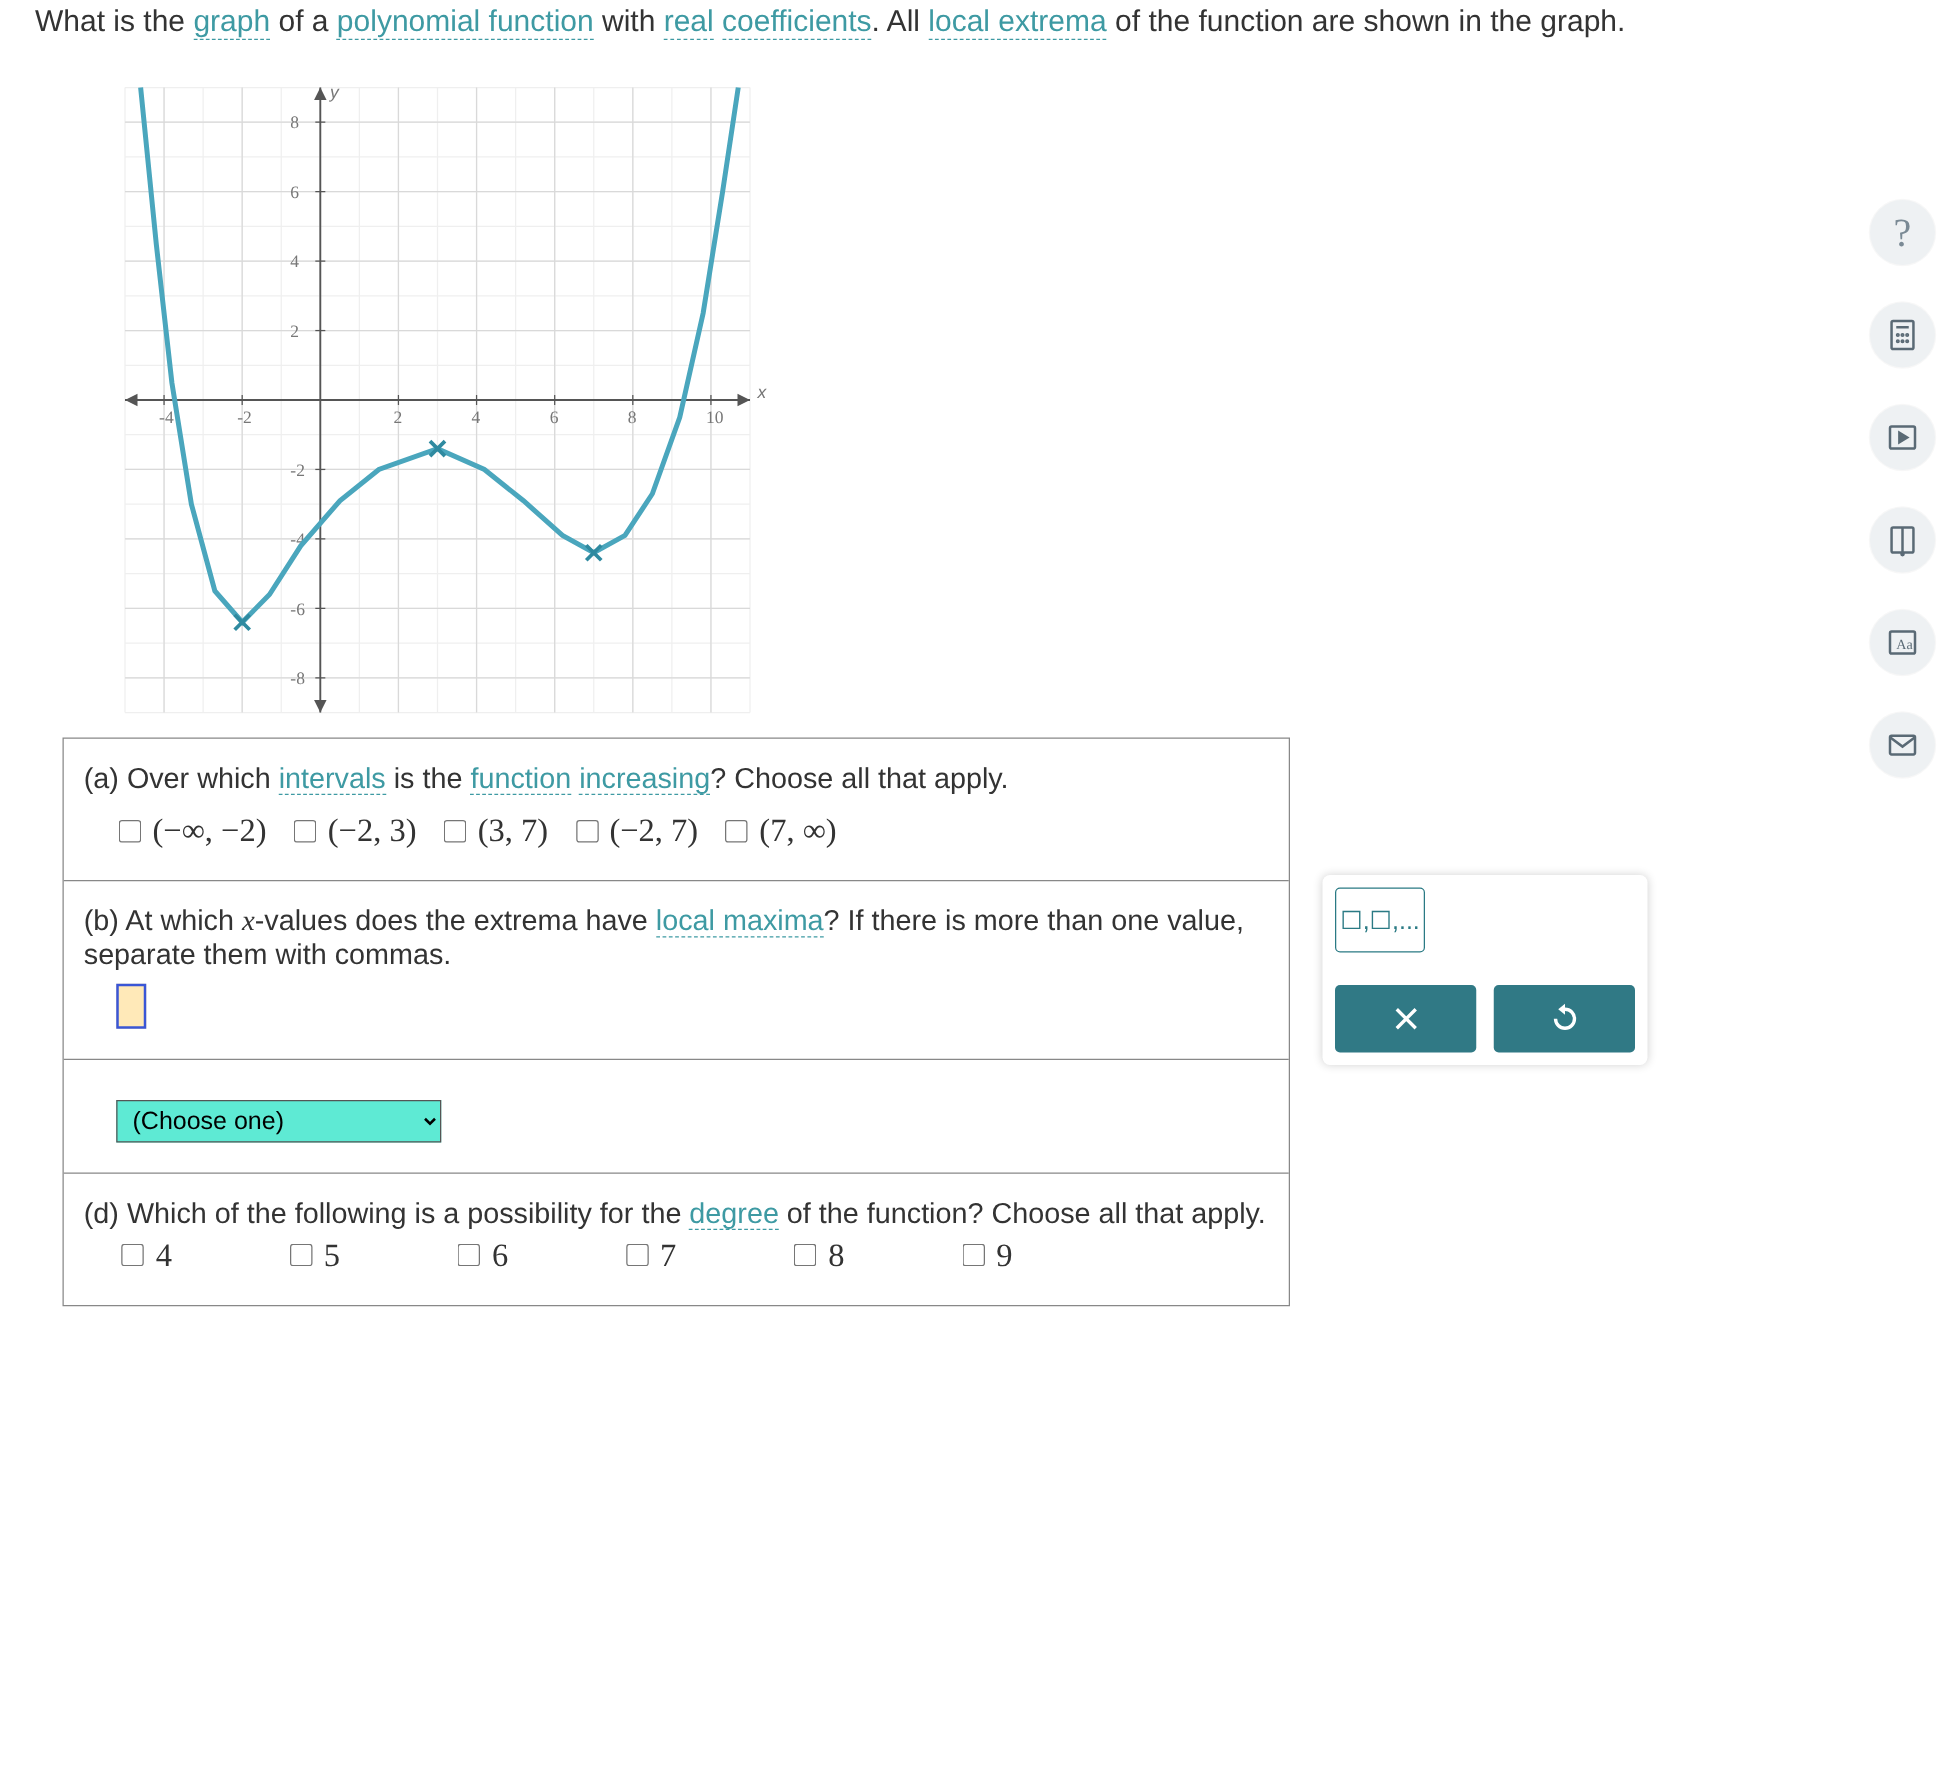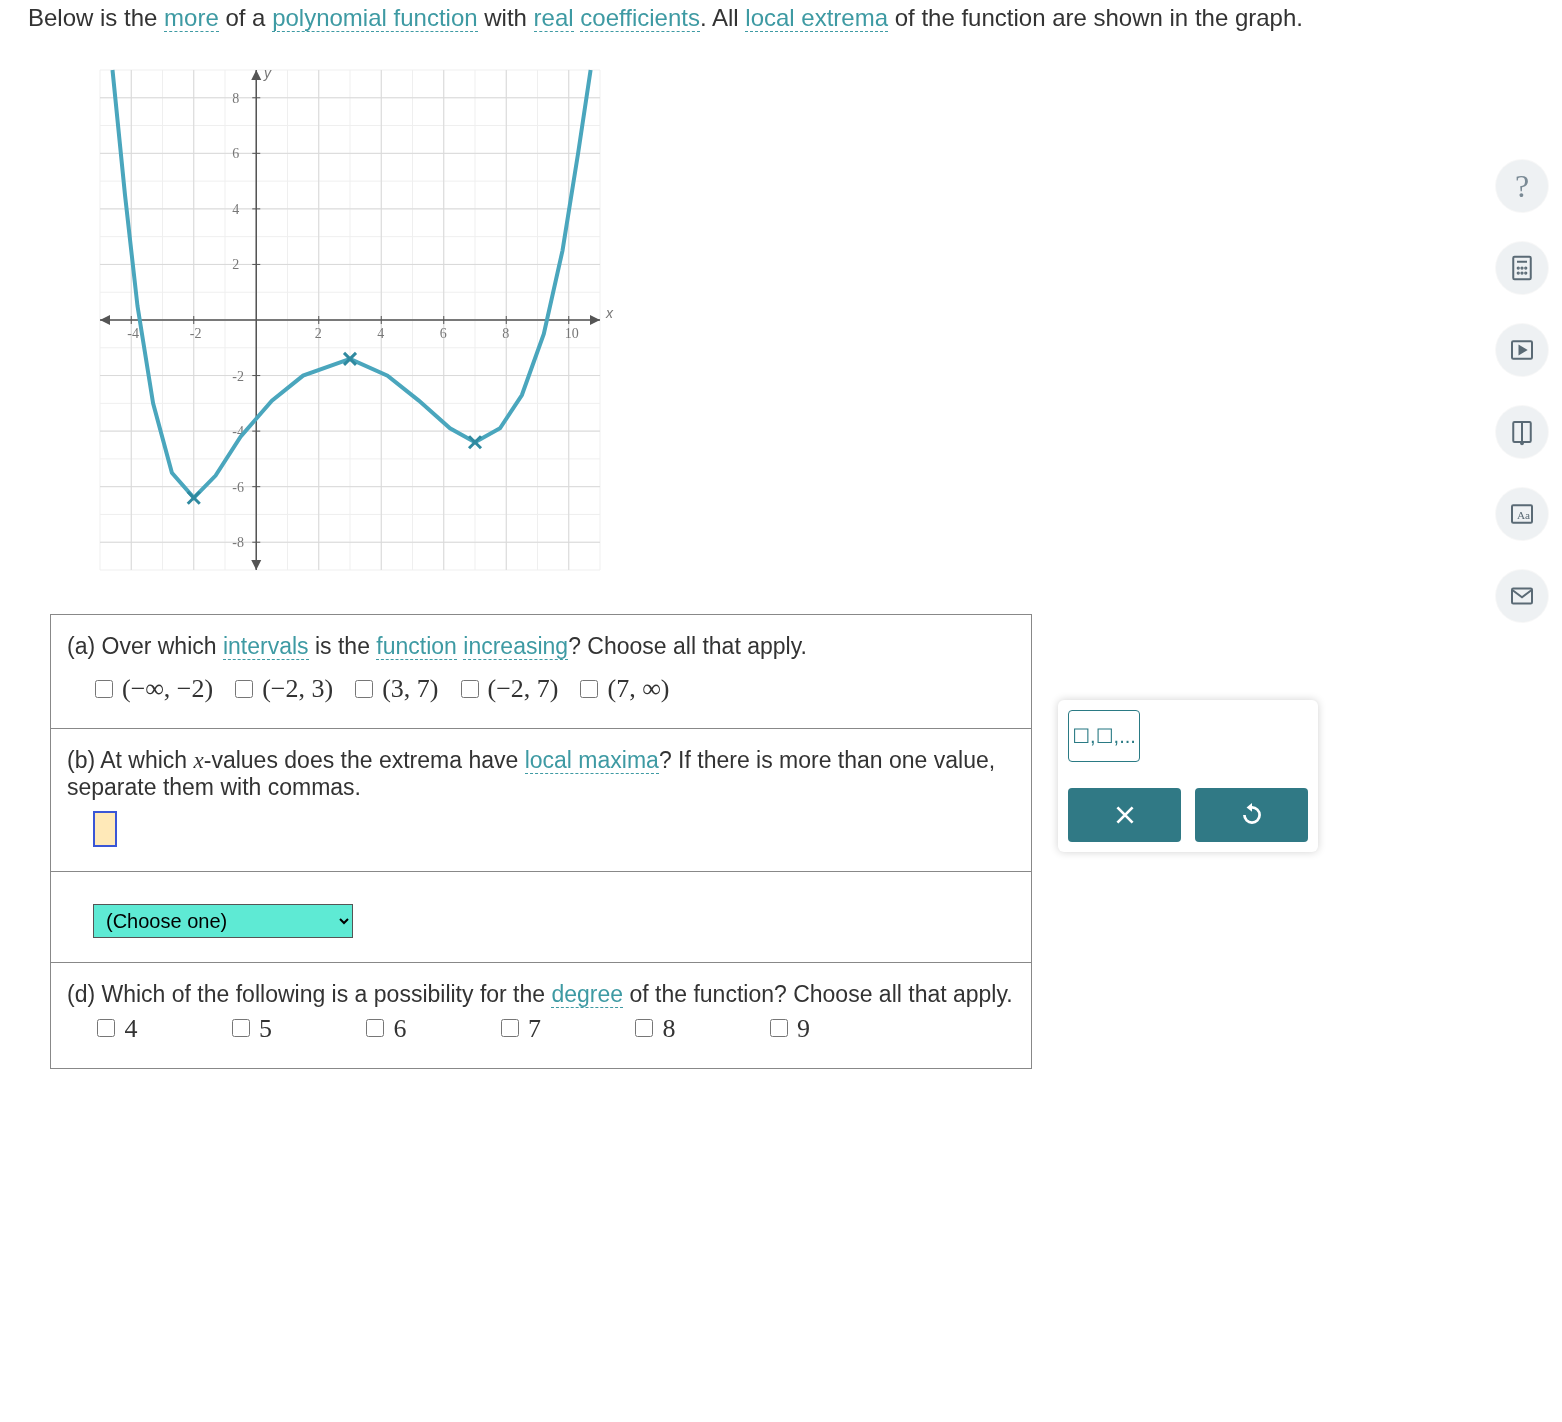--- a/index.html
+++ b/index.html
@@ -32,21 +32,20 @@
   }
   .sub-prompt {
     padding: 24px 0 18px 28px;
     font-size: 24px;
   }
   .qbox {
     margin-left: 50px;
     width: 980px;
     border: 1px solid #888;
     border-collapse: collapse;
-    margin-top: 24px;
   }
   .qrow {
     border-top: 1px solid #888;
     padding: 18px 16px 24px 16px;
     font-size: 23px;
   }
   .qrow:first-child { border-top: none; }
   .choices {
     margin-top: 14px;
     display: flex;
@@ -153,21 +152,21 @@
   .axis line, .axis path { stroke: #555; stroke-width:1.5; }
   .tick text { font-size: 14px; fill: #777; font-family: Verdana; }
   .curve { stroke: #4aa6bd; stroke-width: 4; fill: none; }
 </style>
 </head>
 <body>
 
 <div class="container">
 
   <div class="prompt-text">
-    <span>Below is the </span><span class="term">more</span><span> of a </span><span class="term">polynomial function</span><span> with </span><span class="term">real</span><span> </span><span class="term">coefficients</span><span>. All </span><span class="term">local extrema</span><span> of the function are shown in the graph.</span>
+    <span>What is the </span><span class="term">graph</span><span> of a </span><span class="term">polynomial function</span><span> with </span><span class="term">real</span><span> </span><span class="term">coefficients</span><span>. All </span><span class="term">local extrema</span><span> of the function are shown in the graph.</span>
   </div>
 
   <div class="graph-wrap">
     <svg class="graph" width="540" height="540" viewBox="0 0 540 540">
 
       <g class="grid-minor" id="grid-minor">
           <line x1="20" y1="20" x2="20" y2="520"></line>
           <line x1="51.25" y1="20" x2="51.25" y2="520"></line>
           <line x1="82.5" y1="20" x2="82.5" y2="520"></line>
           <line x1="113.75" y1="20" x2="113.75" y2="520"></line>

